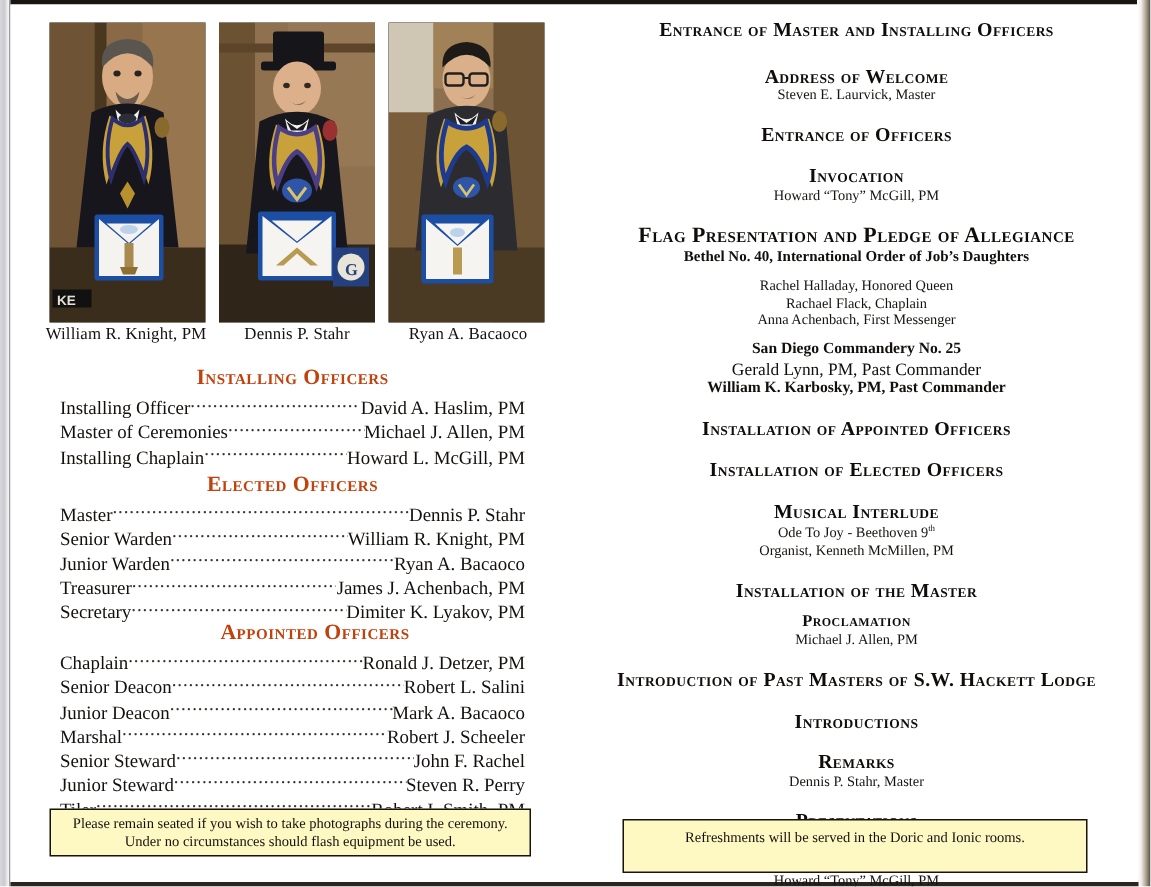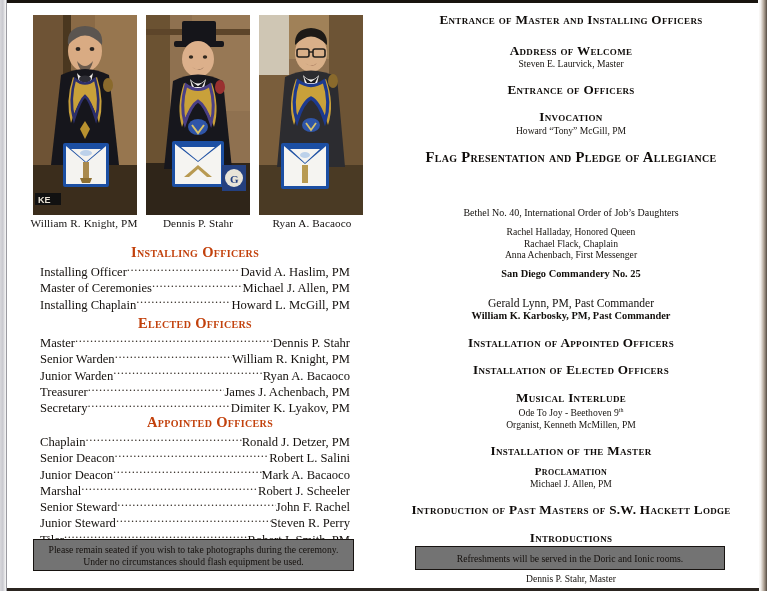--- a/index.html
+++ b/index.html
@@ -140,32 +140,32 @@
   }
   .rrow .person { flex: 0 0 auto; }
 
   
   .notebox {
     position: absolute;
     border: 1.4px solid #171310;
     box-sizing: border-box;
     text-align: center;
     color: #15110e;
-    background: #737373;
+    background: #fef9c3;
   }
   #note-left {
     left: 26px; top: 536px;
     width: 321px; height: 32px;
     padding-top: 4px;
     font-size: 9.7px;
     line-height: 12.2px;
   }
   #note-right {
     left: 32px; top: 543px;
-    width: 310px; height: 24px;
+    width: 310px; height: 36px;
     padding-top: 6px;
     font-size: 9.7px;
     line-height: 12px;
   }
 
   
   #program {
     position: absolute;
     left: 0; top: 9px;
     width: 376px;
@@ -178,30 +178,28 @@
     color: #0f0c0a;
     line-height: 1.18;
   }
   .pitem .psub {
     font-size: 9.6px;
     line-height: 11.6px;
     color: #17130f;
   }
   .pitem .psub-b {
     font-size: 10px;
-    font-weight: normal;
+    font-weight: bold;
     line-height: 12.4px;
     color: #120f0c;
-    margin-top: 41px;
   }
   .pitem .psub-big {
     font-size: 11.6px;
     line-height: 13.6px;
     color: #120f0c;
-    margin-top: 16px;
   }
   .pitem .psub-bold-mid {
     font-size: 10.4px;
     font-weight: bold;
     line-height: 12.6px;
     color: #120f0c;
   }
   .t-lg  { font-size: 14.6px; }
   .t-md  { font-size: 13.2px; }
   .t-sm  { font-size: 11px; }

